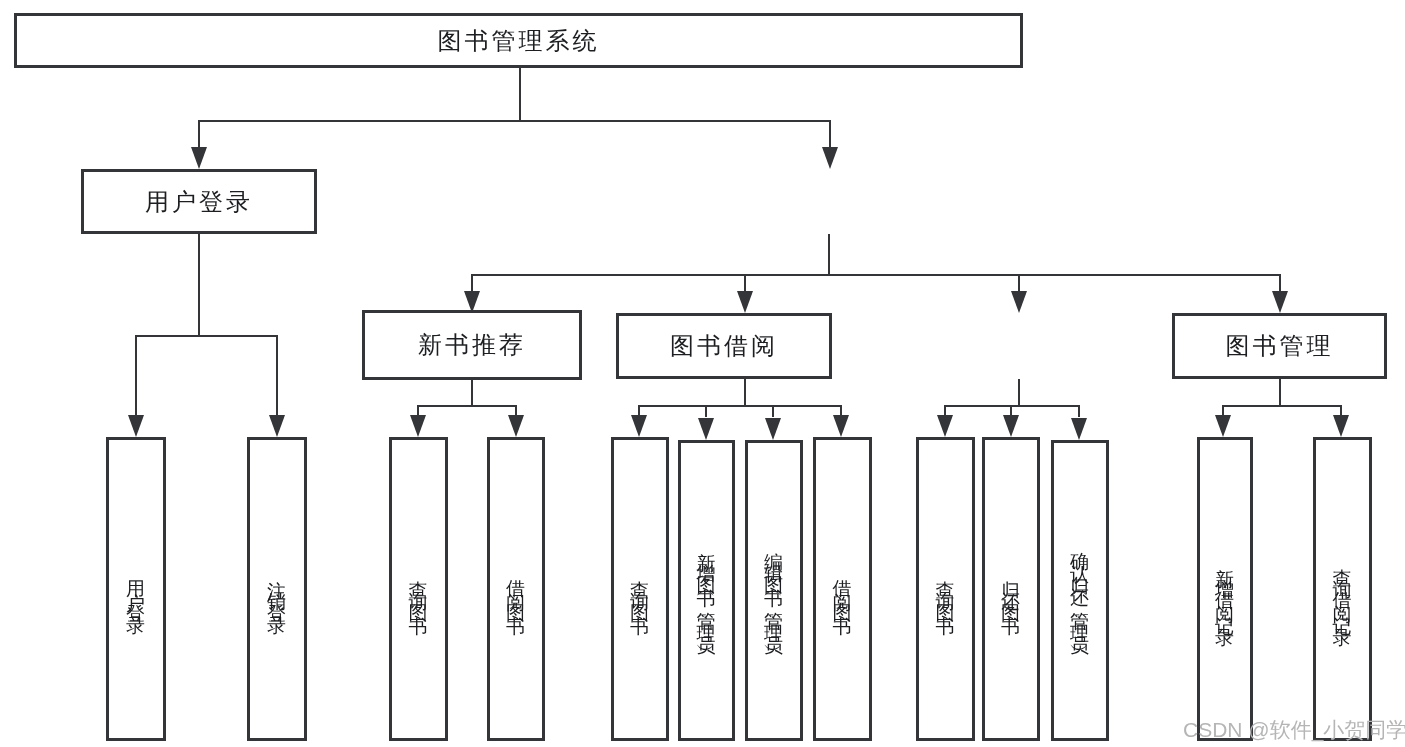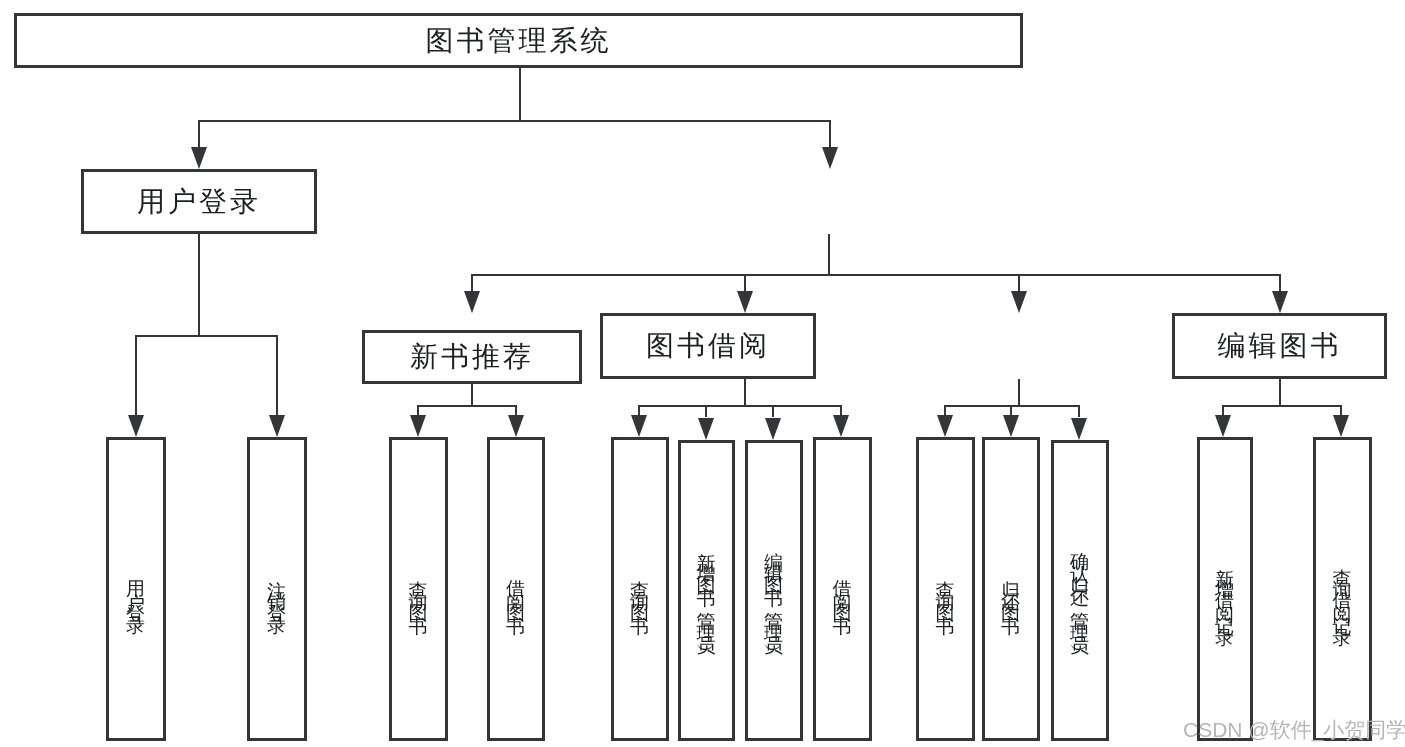--- a/index.html
+++ b/index.html
@@ -10,21 +10,21 @@
     color:var(--text,#1c1e21);
     overflow:hidden;
   }
   .box{
     position:absolute;box-sizing:border-box;background:#fff;
     border:3px solid var(--line,#333538);
     display:flex;align-items:center;justify-content:center;
     z-index:2;
   }
   .hlabel{
-    font-size:28px;letter-spacing:3px;white-space:nowrap;
+    font-size:24px;letter-spacing:3px;white-space:nowrap;
   }
   .vlabel{
     writing-mode:vertical-rl;text-orientation:mixed;
     font-size:19px;letter-spacing:12px;line-height:1;
     white-space:nowrap;
   }
   .vline,.hline{position:absolute;background:var(--line,#333538);z-index:1;}
   .vline{width:2px;}
   .hline{height:2px;}
   .arr{
@@ -68,28 +68,28 @@
   <div class="hline" style="left:471px;top:274px;width:810px"></div>
   <div class="vline" style="left:471px;top:274px;height:19px"></div>
   <div class="arr" style="left:464px;top:291px"></div>
   <div class="vline" style="left:744px;top:274px;height:19px"></div>
   <div class="arr" style="left:737px;top:291px"></div>
   <div class="vline" style="left:1018px;top:274px;height:19px"></div>
   <div class="arr" style="left:1011px;top:291px"></div>
   <div class="vline" style="left:1279px;top:274px;height:19px"></div>
   <div class="arr" style="left:1272px;top:291px"></div>
 
-  <div class="box" style="left:362px;top:330px;width:220px;height:54px">
+  <div class="box" style="left:362px;top:310px;width:220px;height:70px">
     <span class="hlabel">新书推荐</span>
   </div>
-  <div class="box" style="left:600px;top:313px;width:216px;height:66px">
+  <div class="box" style="left:616px;top:313px;width:216px;height:66px">
     <span class="hlabel">图书借阅</span>
   </div>
   <div class="box" style="left:1172px;top:313px;width:215px;height:66px">
-    <span class="hlabel">编辑图书</span>
+    <span class="hlabel">图书管理</span>
   </div>
 
   <div class="vline" style="left:471px;top:379px;height:28px"></div>
   <div class="hline" style="left:417px;top:405px;width:100px"></div>
   <div class="vline" style="left:417px;top:405px;height:12px"></div>
   <div class="arr" style="left:410px;top:415px"></div>
   <div class="vline" style="left:515px;top:405px;height:12px"></div>
   <div class="arr" style="left:508px;top:415px"></div>
 
   <div class="vline" style="left:744px;top:379px;height:28px"></div>

